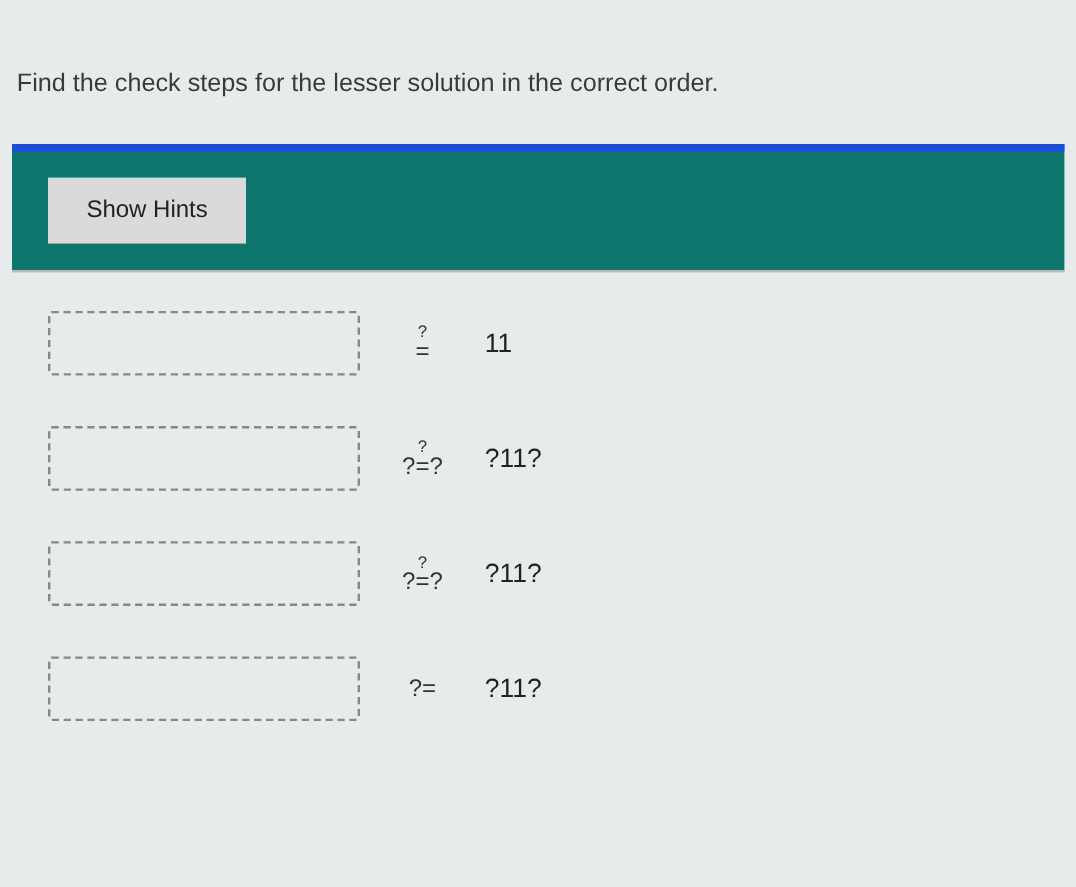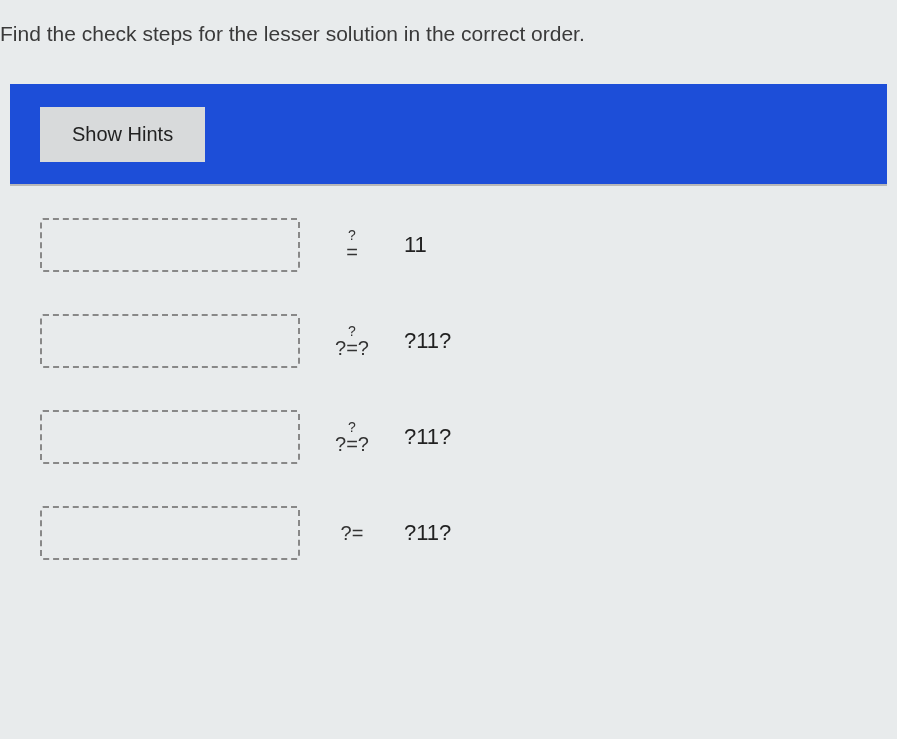--- a/index.html
+++ b/index.html
@@ -5,34 +5,35 @@
     * { box-sizing: border-box; margin: 0; padding: 0; }
     body {
       font-family: Arial, Helvetica, sans-serif;
       background: #e8ebec;
       color: #333;
       width: 897px;
       height: 739px;
       overflow: hidden;
     }
     .prompt-area {
-      padding: 14px 10px 18px 0;
+      padding: 14px 10px 18px 14px;
+      margin-top: 36px;
     }
     .prompt-line {
       font-size: 21px;
       color: #3a3a3a;
       padding: 6px 0 14px 0;
       line-height: 1.35;
     }
     .panel {
-      border-top: 1px solid #1d4ed8;
+      border-top: 6px solid #1d4ed8;
       border-bottom: 1px solid #b8b8b8;
       margin: 4px 10px 0 10px;
       padding: 22px 30px;
-      background: #1d4ed8;
+      background: #0f766e;
     }
     .show-hints {
       display: inline-block;
       background: #d8dadb;
       color: #222;
       font-size: 20px;
       padding: 16px 32px;
       border: none;
       cursor: pointer;
     }

